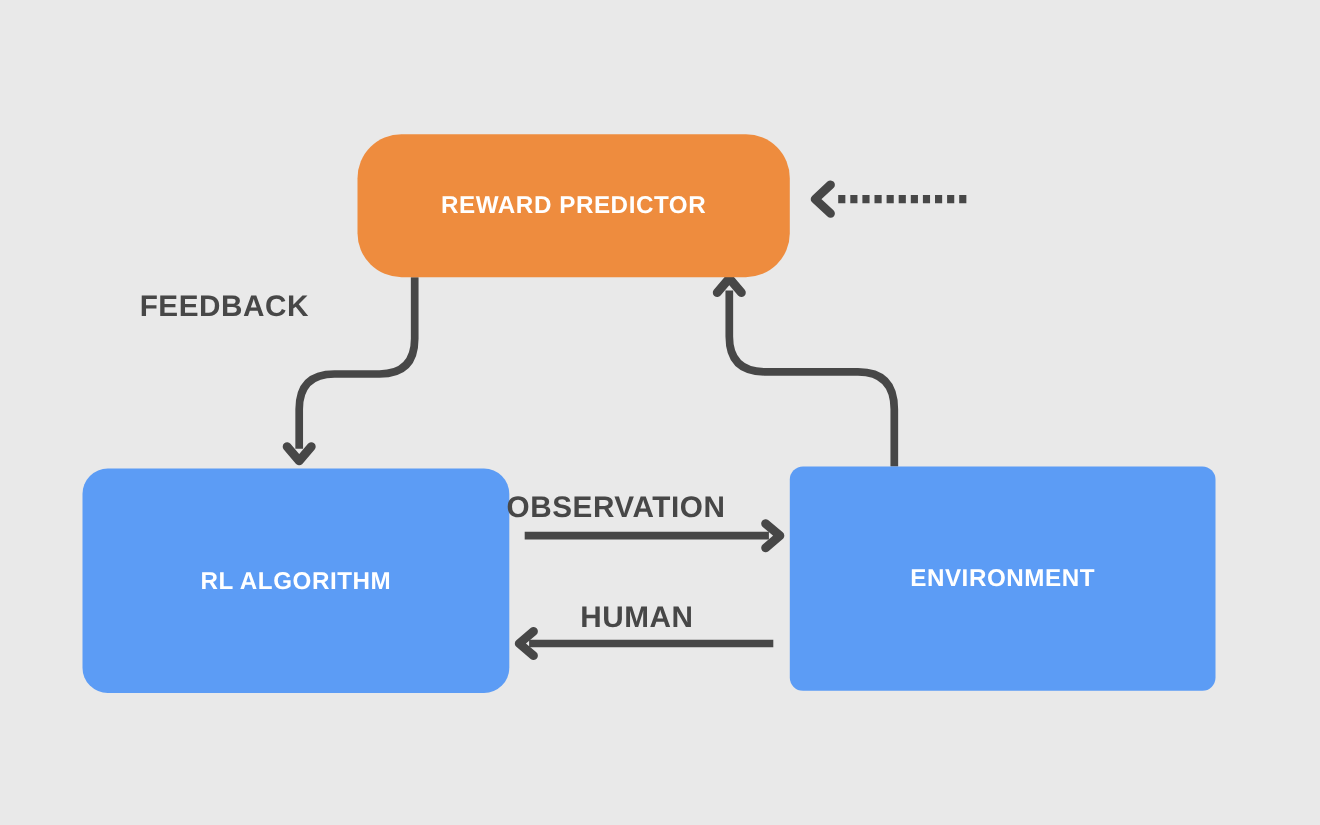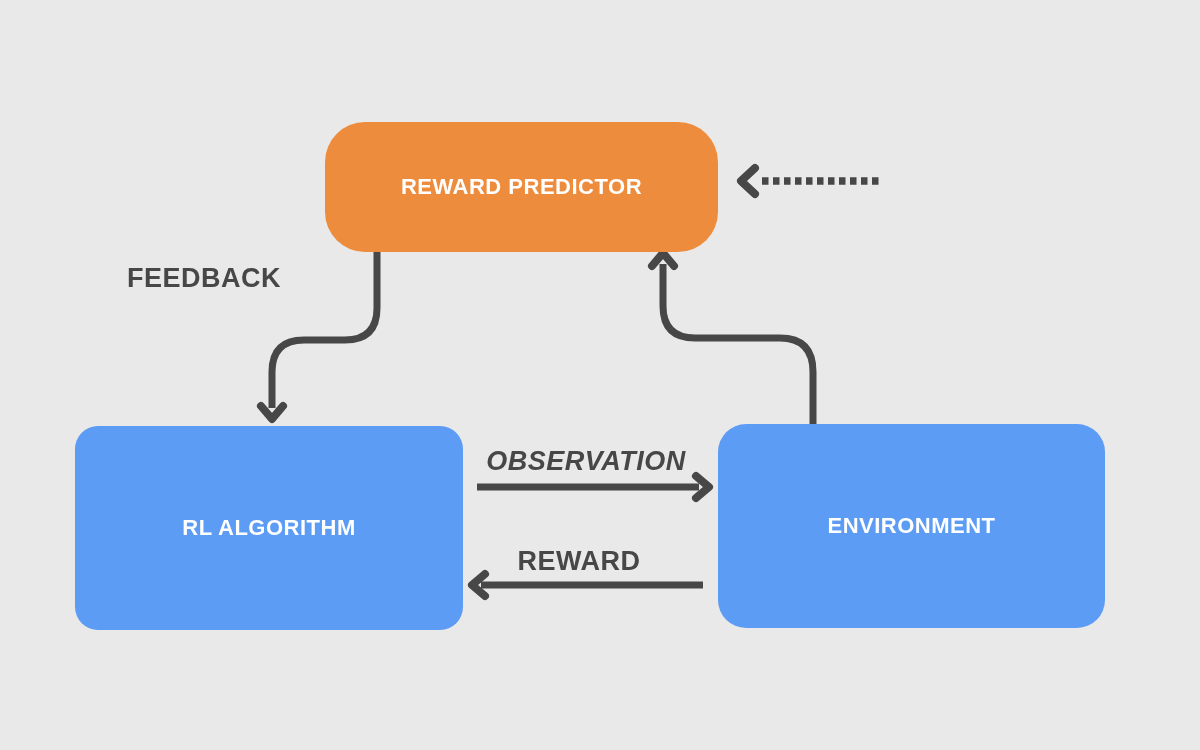--- a/index.html
+++ b/index.html
@@ -58,35 +58,35 @@
   }
   .node.blue-left {
     left: 75px; top: 426px;
     width: 388px; height: 204px;
     border-radius: 23px;
     background: var(--node-blue, #5C9CF5);
   }
   .node.blue-right {
     left: 718px; top: 424px;
     width: 387px; height: 204px;
-    border-radius: 28px;
+    border-radius: 12px;
     background: var(--node-blue, #5C9CF5);
   }
   .edge-label {
     position: absolute;
     color: var(--label, #474747);
     font-weight: 700;
     font-size: 27px;
     letter-spacing: 0.5px;
     text-align: center;
   }
   .edge-label span { display: block; }
   .lbl-predicted-reward { left: 79px;  top: 262px; width: 250px; line-height: 33px; }
   .lbl-human-feedback   { left: 850px; top: 144px; width: 250px; line-height: 38px; }
-  .lbl-observation      { left: 436px; top: 448px; width: 300px; line-height: 27px; font-style: italic; }
+  .lbl-observation      { left: 410px; top: 448px; width: 300px; line-height: 27px; }
   .lbl-action           { left: 429px; top: 548px; width: 300px; line-height: 27px; }
 </style>
 </head>
 <body>
 
 <div class="canvas">
 
   <svg class="edges" viewBox="0 0 1200 750" aria-hidden="true">
 
     <g>
@@ -130,16 +130,16 @@
   <div class="edge-label lbl-predicted-reward">
     <span>FEEDBACK</span>
   </div>
 
 
   <div class="edge-label lbl-observation">
     <span>OBSERVATION</span>
   </div>
 
   <div class="edge-label lbl-action">
-    <span>REWARD</span>
+    <span>HUMAN</span>
   </div>
 
 </div>
 
 </body></html>

